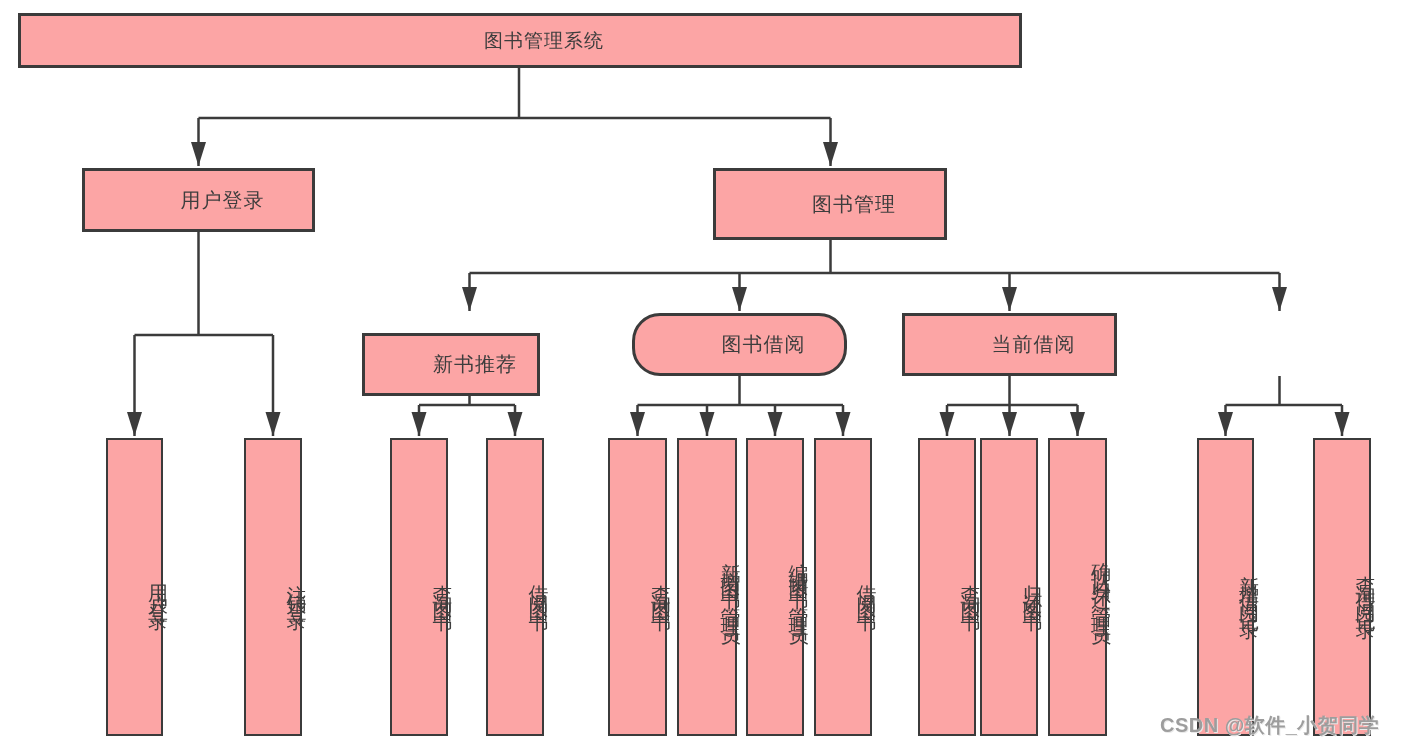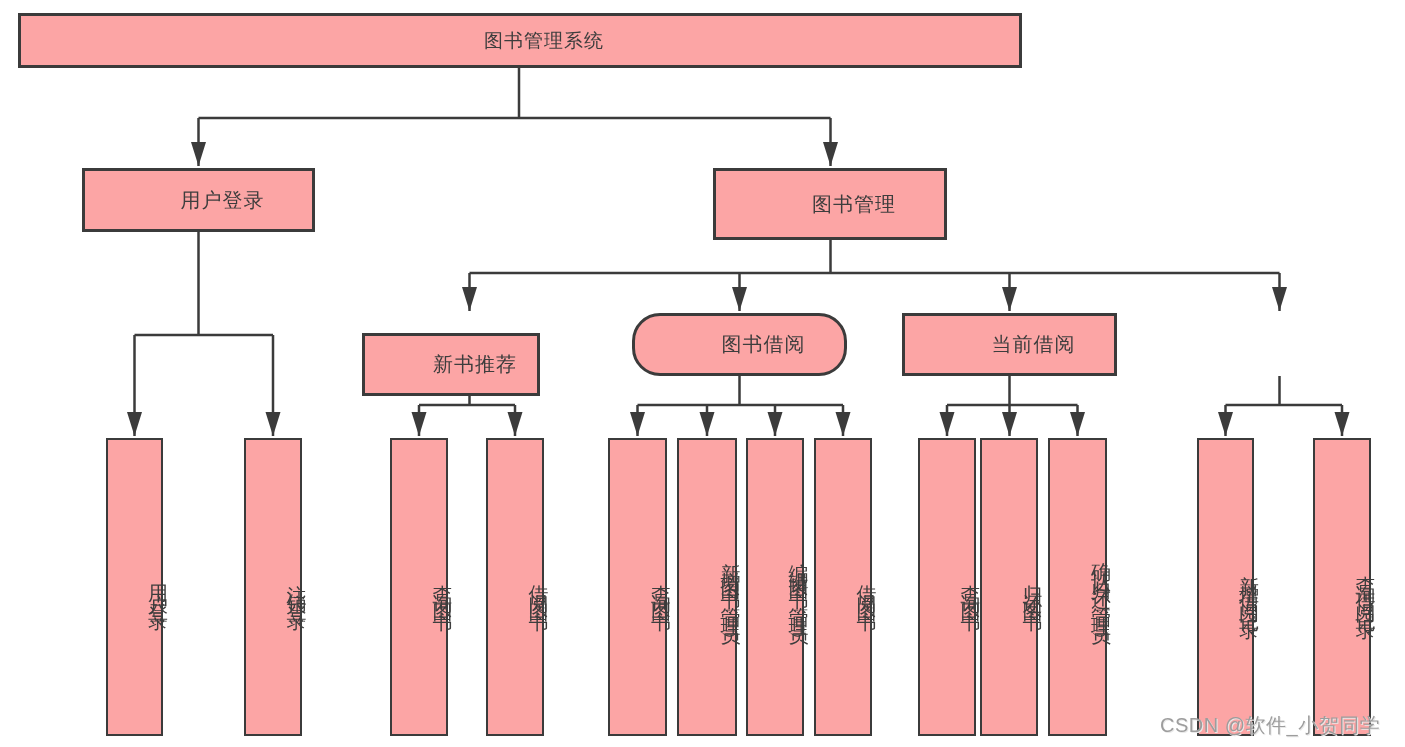--- a/index.html
+++ b/index.html
@@ -42,20 +42,21 @@
   .watermark {
     position: absolute;
     left: 1160px;
     top: 712px;
     z-index: 5;
     font-size: 20px;
     color: #9d9d9d;
     letter-spacing: 0.5px;
     white-space: nowrap;
     text-shadow: 1px 1px 0 #e9e9e9;
+    font-weight: bold;
   }
 </style>
 </head>
 <body>
 
 <div class="canvas">
 
   <svg class="connectors" viewBox="0 0 1405 747" xmlns="http://www.w3.org/2000/svg">
     <defs>
       <marker id="arw" markerUnits="userSpaceOnUse" markerWidth="26" markerHeight="17" refX="24" refY="7.5" orient="auto">

